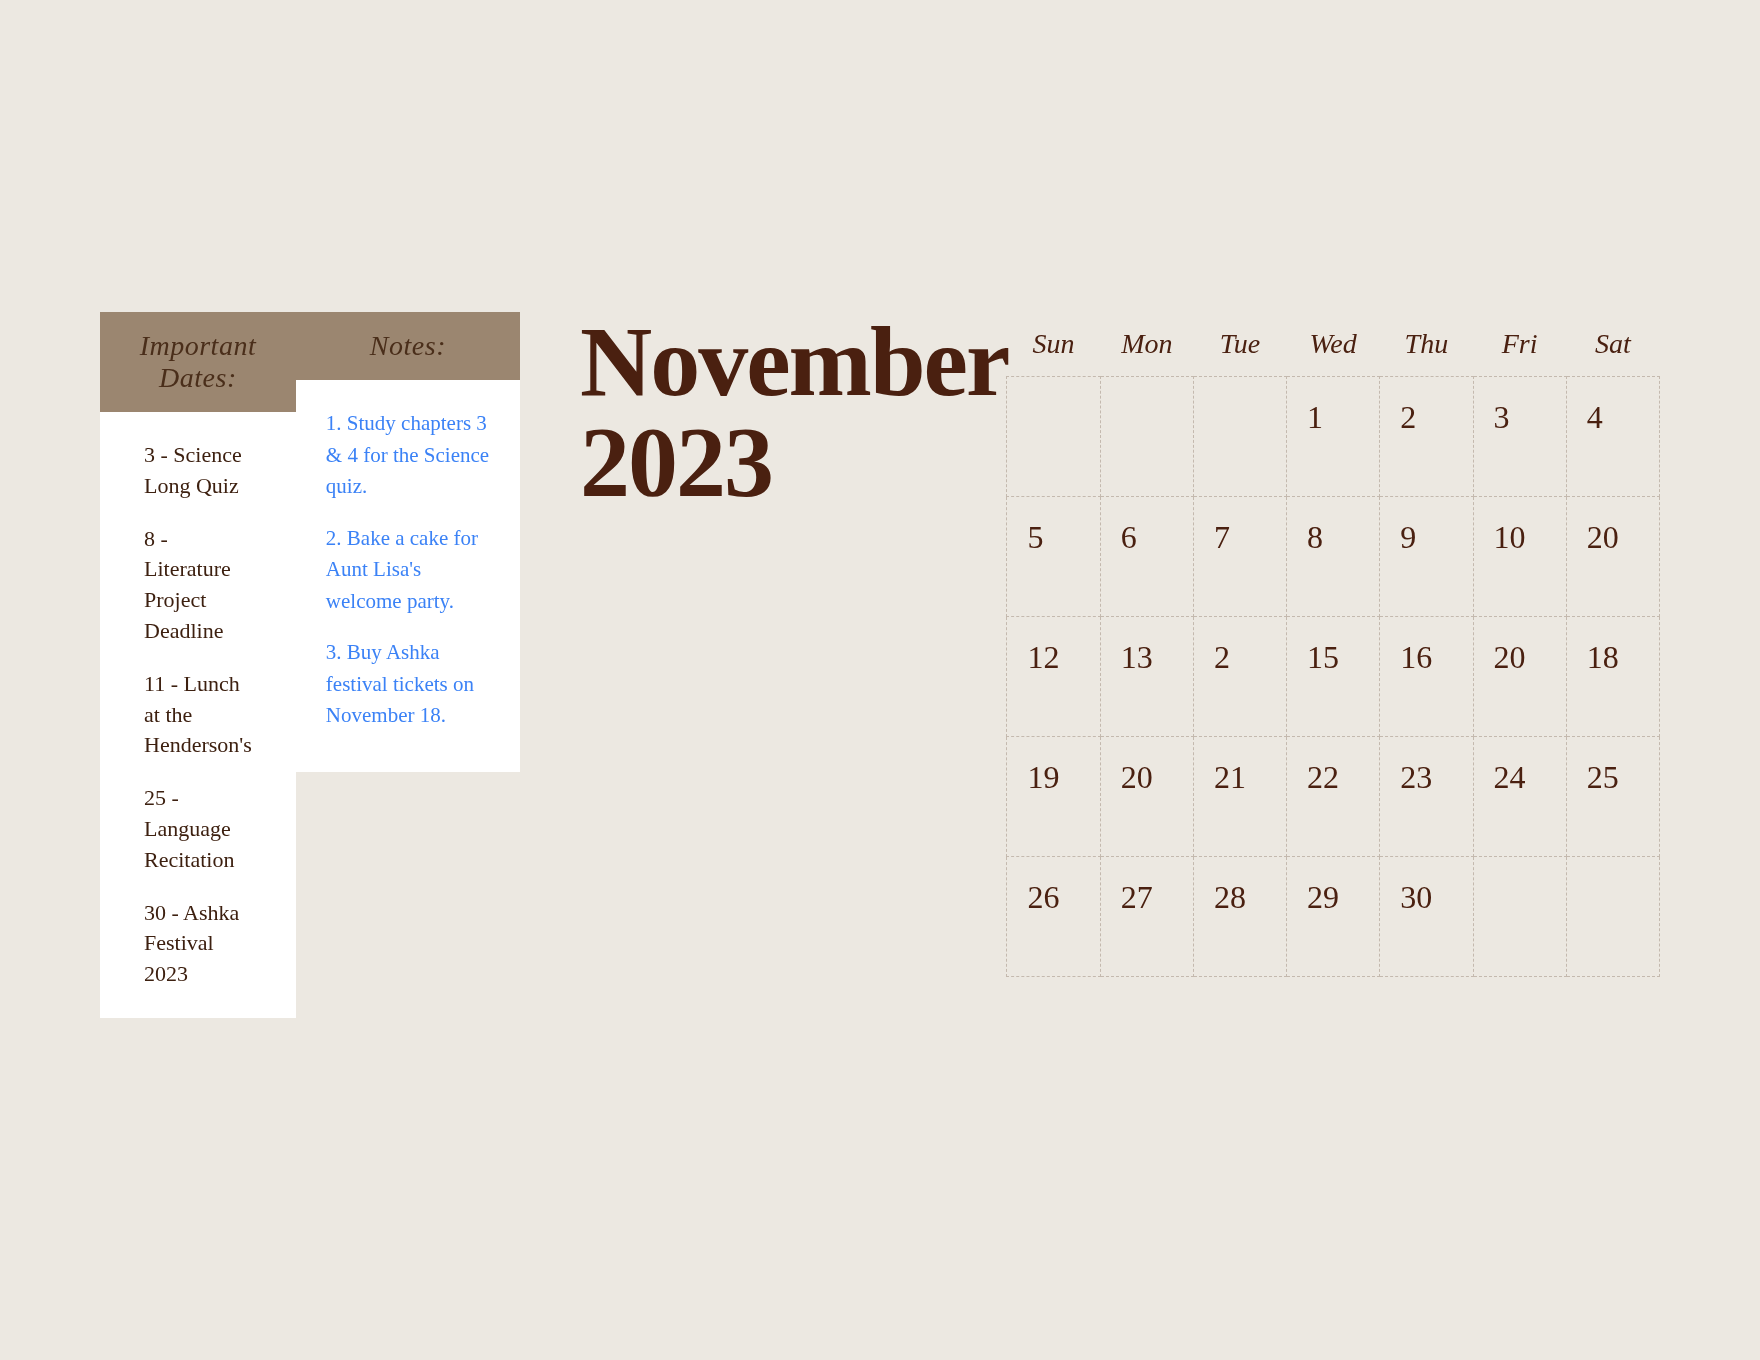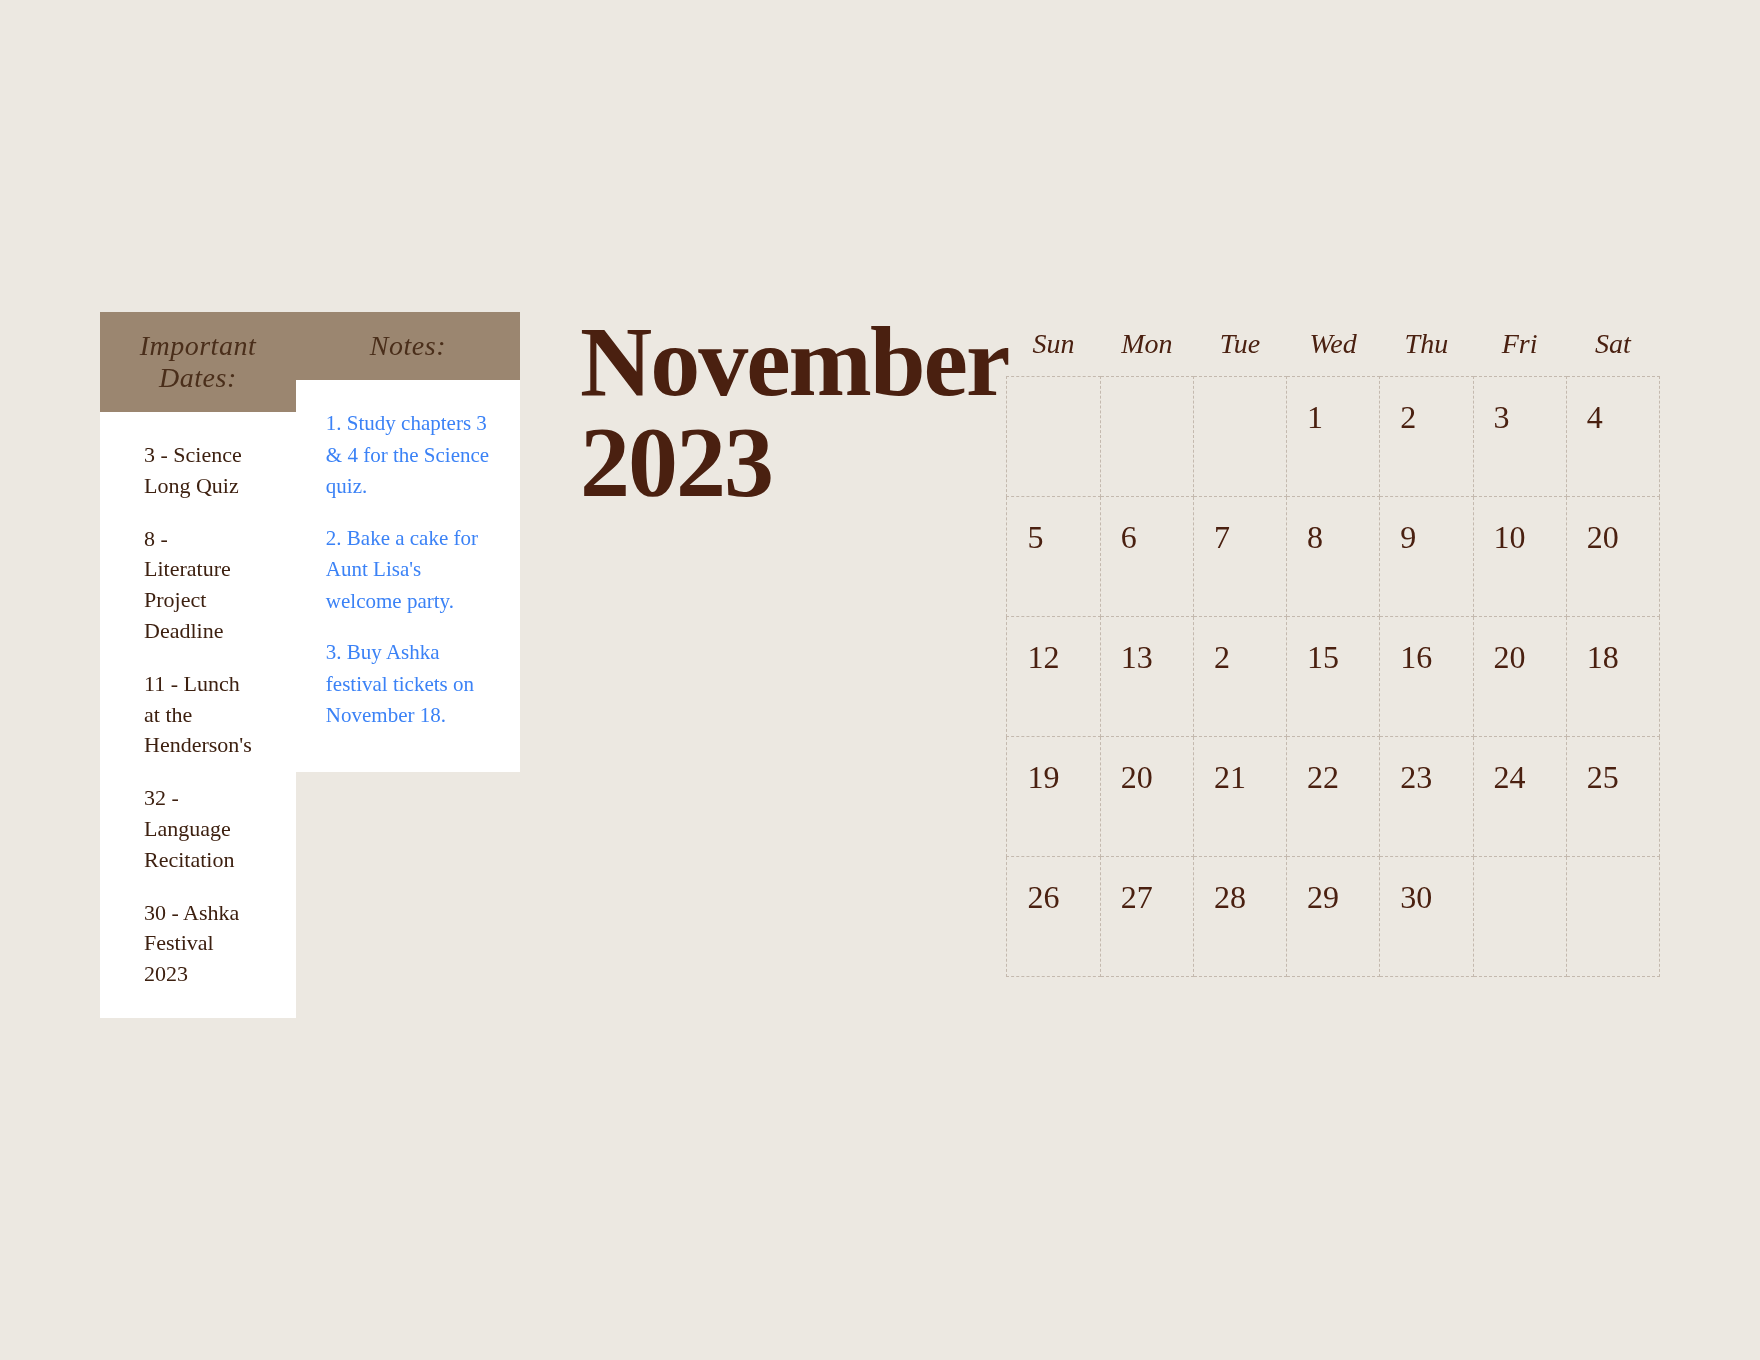--- a/index.html
+++ b/index.html
@@ -153,21 +153,21 @@
         <div class="date-item">
           <span>3 - Science Long Quiz</span>
         </div>
         <div class="date-item">
           <span>8 -  Literature Project Deadline</span>
         </div>
         <div class="date-item">
           <span>11 - Lunch at the Henderson's</span>
         </div>
         <div class="date-item">
-          <span>32 -  Language Recitation</span>
+          <span>25 -  Language Recitation</span>
         </div>
         <div class="date-item">
           <span>30 - Ashka Festival 2023</span>
         </div>
       </div>
     </div>
 
     <div class="notes-section">
       <div class="section-header">
         <span>Notes:</span>

